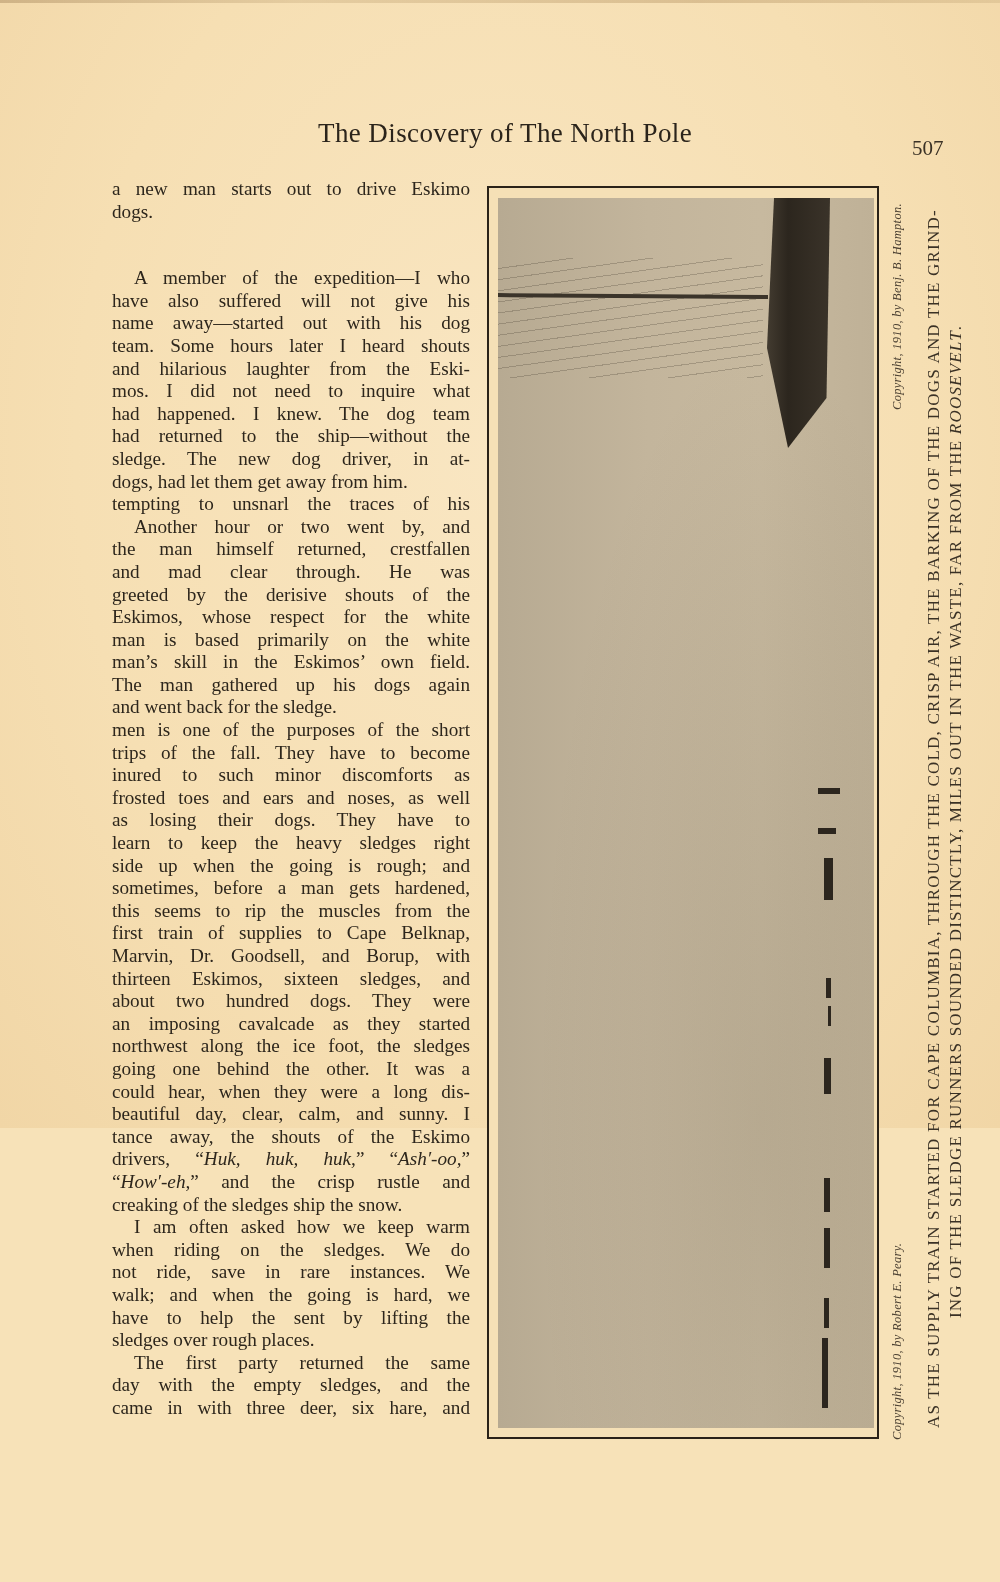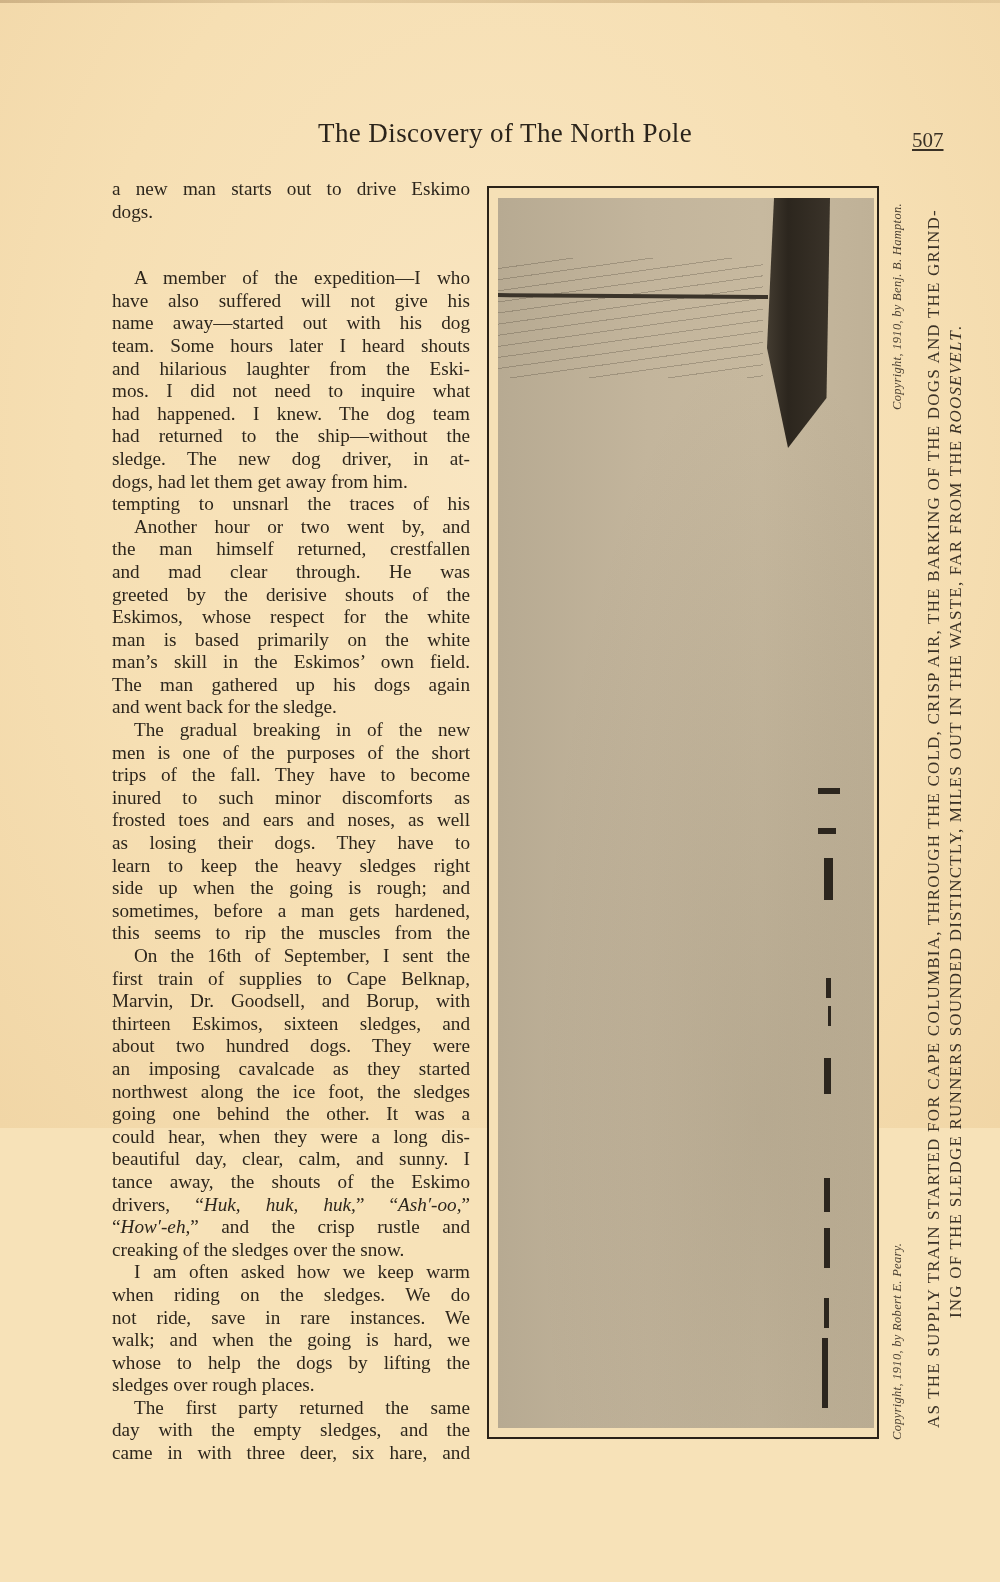--- a/index.html
+++ b/index.html
@@ -19,22 +19,22 @@
     position: absolute; left: 0; top: 0; width: 1000px; height: 3px;
     background: linear-gradient(90deg, #b89a6e, #d9bf92 30%, #c8a97a 70%, #d8bd8e);
     opacity: .6;
   }
   .running-head {
     position: absolute; top: 118px; left: 318px;
     font-size: 27px; letter-spacing: .4px; color: #2b241b;
     white-space: nowrap;
   }
   .page-number {
-    position: absolute; top: 128px; left: 912px;
-    font-size: 21px; color: #3a3125; text-decoration: underline;
+    position: absolute; top: 136px; left: 912px;
+    font-size: 21px; color: #3a3125;
   }
   .text-column {
     position: absolute; left: 112px; top: 178px; width: 358px;
     font-size: 19.2px; line-height: 22.6px; color: #2d261c;
     text-align: justify;
   }
   .text-column .line { display: block; text-align-last: justify; white-space: nowrap; }
   .text-column .line.last { text-align-last: left; }
   .text-column i { font-style: italic; }
 
@@ -106,49 +106,47 @@
       <span class="line">tempting to unsnarl the traces of his</span>
       <span class="line" style="text-indent: 22px;">Another hour or two went by, and</span>
       <span class="line">the man himself returned, crestfallen</span>
       <span class="line">and mad clear through.  He was</span>
       <span class="line">greeted by the derisive shouts of the</span>
       <span class="line">Eskimos, whose respect for the white</span>
       <span class="line">man is based primarily on the white</span>
       <span class="line">man’s skill in the Eskimos’ own field.</span>
       <span class="line">The man gathered up his dogs again</span>
       <span class="line last">and went back for the sledge.</span>
-      <span class="line" style="text-indent: 22px;">The gradual breaking in of the new</span>
       <span class="line">men is one of the purposes of the short</span>
       <span class="line">trips of the fall.  They have to become</span>
       <span class="line">inured to such minor discomforts as</span>
       <span class="line">frosted toes and ears and noses, as well</span>
       <span class="line">as losing their dogs.  They have to</span>
       <span class="line">learn to keep the heavy sledges right</span>
       <span class="line">side up when the going is rough; and</span>
       <span class="line">sometimes, before a man gets hardened,</span>
       <span class="line">this seems to rip the muscles from the</span>
-      <span class="line" style="text-indent: 22px;">On the 16th of September, I sent the</span>
       <span class="line">first train of supplies to Cape Belknap,</span>
       <span class="line">Marvin, Dr. Goodsell, and Borup, with</span>
       <span class="line">thirteen Eskimos, sixteen sledges, and</span>
       <span class="line">about two hundred dogs.  They were</span>
       <span class="line">an imposing cavalcade as they started</span>
       <span class="line">northwest along the ice foot, the sledges</span>
       <span class="line">going one behind the other.  It was a</span>
       <span class="line">could hear, when they were a long dis-</span>
       <span class="line">beautiful day, clear, calm, and sunny.  I</span>
       <span class="line">tance away, the shouts of the Eskimo</span>
       <span class="line">drivers, “<i>Huk, huk, huk,</i>” “<i>Ash′-oo,</i>”</span>
       <span class="line">“<i>How′-eh,</i>” and the crisp rustle and</span>
-      <span class="line last">creaking of the sledges over the snow.</span>
+      <span class="line last">creaking of the sledges ship the snow.</span>
       <span class="line" style="text-indent: 22px;">I am often asked how we keep warm</span>
       <span class="line">when riding on the sledges.  We do</span>
       <span class="line">not ride, save in rare instances.  We</span>
       <span class="line">walk; and when the going is hard, we</span>
-      <span class="line">whose to help the dogs by lifting the</span>
+      <span class="line">have to help the sent by lifting the</span>
       <span class="line last">sledges over rough places.</span>
       <span class="line" style="text-indent: 22px;">The first party returned the same</span>
       <span class="line">day with the empty sledges, and the</span>
       <span class="line">came in with three deer, six hare, and</span>
     </div>
 
   <div class="plate-frame">
     <div class="photo">
       <div class="rigging"></div>
       <div class="bowsprit"></div>

